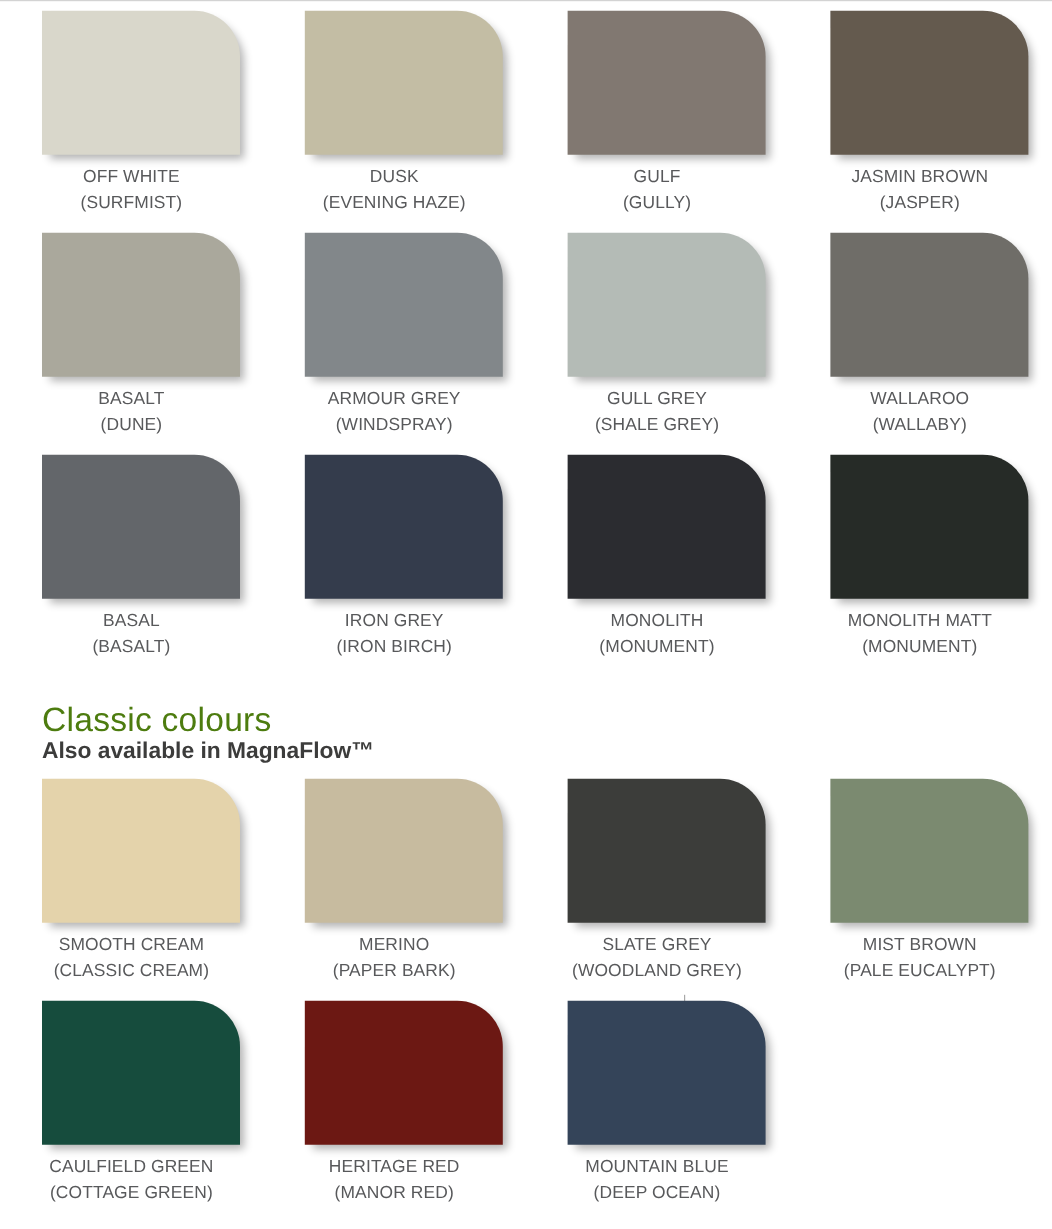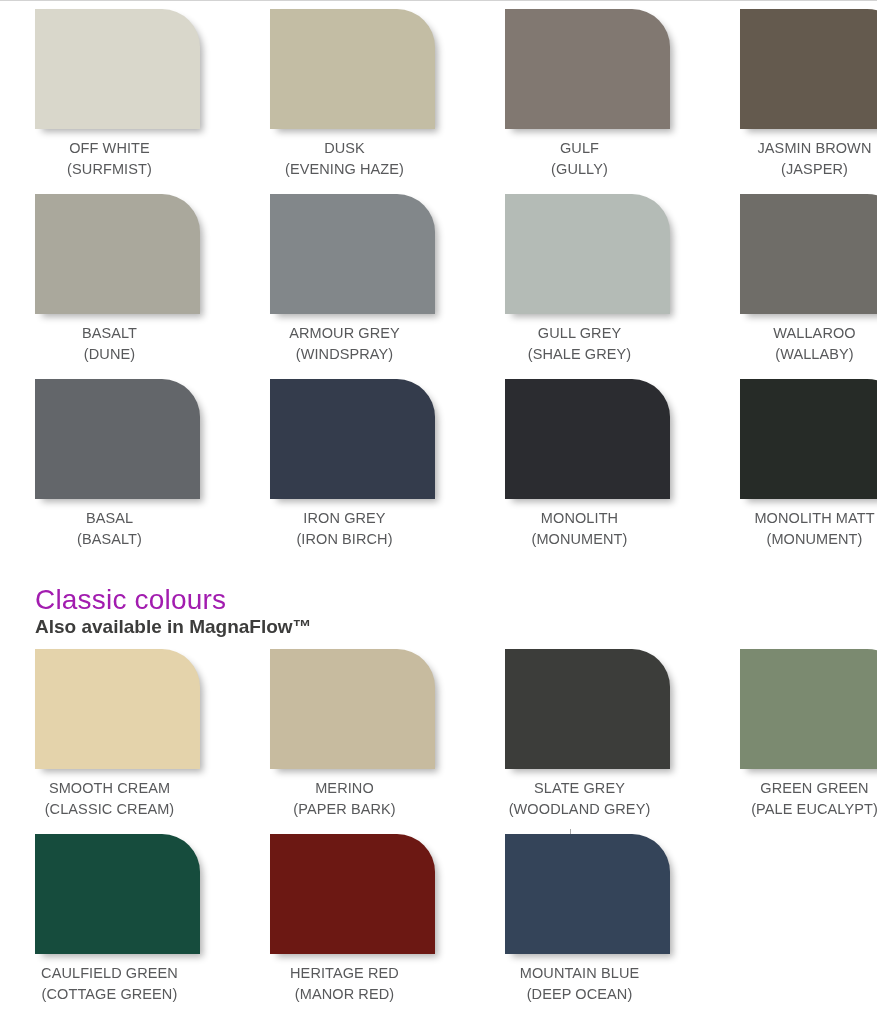--- a/index.html
+++ b/index.html
@@ -34,21 +34,21 @@
     height: 1px;
     background: #d3d3d3;
   }
 
   .grid {
     position: absolute;
     left: 0;
     width: 877px;
     display: grid;
     grid-template-columns: repeat(4, 219px);
-    column-gap: 16px;
+    column-gap: 0px;
   }
 
   #grid-premium { top: 9px; }
   #grid-classic { top: 649px; }
 
   .cell {
     position: relative;
     width: 219px;
     height: 185px;
     box-sizing: border-box;
@@ -81,21 +81,21 @@
   .section-head {
     position: absolute;
     left: 35px;
     top: 584px;
     width: 500px;
   }
   .section-title {
     font-size: 28px;
     font-weight: 400;
     line-height: 32px;
-    color: #a21caf;
+    color: #4d7c0f;
     letter-spacing: 0.2px;
     margin: 0;
   }
   .section-subtitle {
     font-size: 19px;
     font-weight: 700;
     line-height: 18px;
     color: #3c3c3b;
     margin: 2px 0 0 0;
     letter-spacing: 0px;
@@ -184,21 +184,21 @@
       <div class="cell">
         <div class="swatch" style="background: rgb(199, 187, 159);"></div>
         <div class="labels"><span>MERINO</span><span class="label-secondary">(PAPER BARK)</span></div>
       </div>
       <div class="cell">
         <div class="swatch" style="background: rgb(60, 61, 58);"></div>
         <div class="labels"><span>SLATE GREY</span><span class="label-secondary">(WOODLAND GREY)</span></div>
       </div>
       <div class="cell">
         <div class="swatch" style="background: rgb(123, 138, 112);"></div>
-        <div class="labels"><span>GREEN GREEN</span><span class="label-secondary">(PALE EUCALYPT)</span></div>
+        <div class="labels"><span>MIST BROWN</span><span class="label-secondary">(PALE EUCALYPT)</span></div>
       </div>
       <div class="cell">
         <div class="swatch" style="background: rgb(22, 76, 61);"></div>
         <div class="labels"><span>CAULFIELD GREEN</span><span class="label-secondary">(COTTAGE GREEN)</span></div>
       </div>
       <div class="cell">
         <div class="swatch" style="background: rgb(108, 24, 19);"></div>
         <div class="labels"><span>HERITAGE RED</span><span class="label-secondary">(MANOR RED)</span></div>
       </div>
       <div class="cell">

